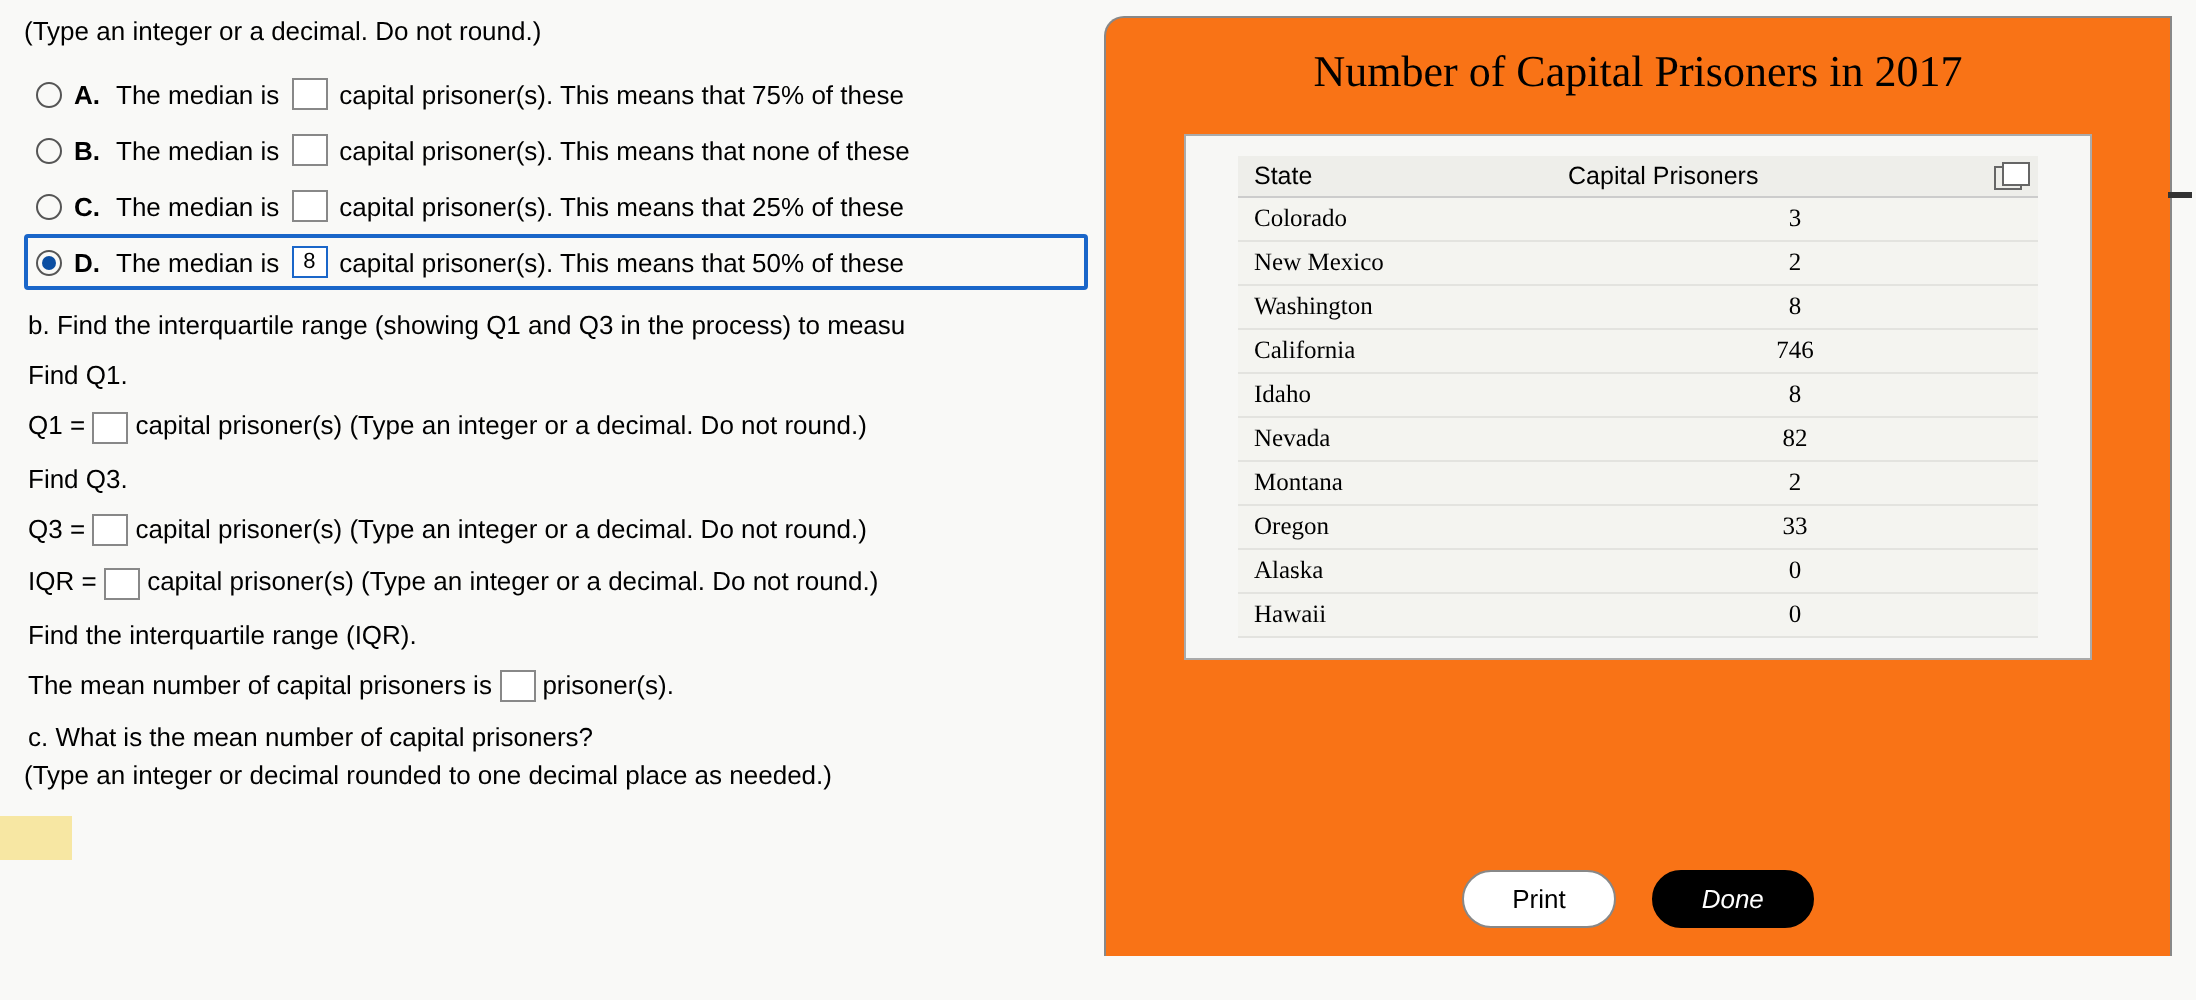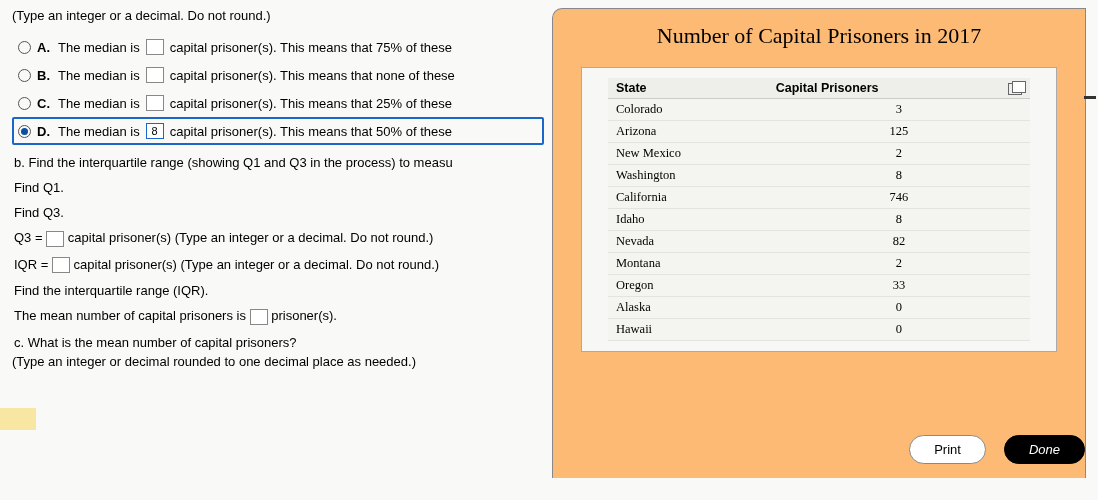--- a/index.html
+++ b/index.html
@@ -56,47 +56,47 @@
       line-height: 14px;
     }
     .small-input.filled {
       border: 1.5px solid #1a66c9;
       color: #000;
     }
     .section { margin: 10px 2px 4px; }
     .panel {
       position: absolute;
       top: 0; left: 0; right: 0;
-      background: #fdba74;
+      background: #f97316;
       border: 1px solid #888;
       border-top-left-radius: 10px;
       border-bottom: none;
       height: 470px;
-      padding: 14px 18px 10px;
+      padding: 14px 29px 10px;
     }
     .panel-title {
       font-size: 22px;
       font-family: "Times New Roman", serif;
       text-align: center;
       margin-bottom: 18px;
     }
     .data-box {
       border: 1px solid #aaa;
       background: #f7f7f5;
       padding: 10px 26px;
       margin: 0 10px;
     }
     table.data {
       width: 100%;
       border-collapse: collapse;
       font-size: 12.5px;
     }
     table.data th {
       text-align: left;
-      font-weight: bold;
+      font-weight: normal;
       padding: 3px 8px;
       border-bottom: 1px solid #ccc;
       background: #eeeeea;
     }
     table.data th.num { text-align: left; }
     table.data td {
       padding: 3px 8px;
       border-bottom: 1px solid #e3e3df;
       background: #f4f4f0;
       font-family: Liberation Serif, serif;
@@ -113,21 +113,21 @@
       content: "";
       position: absolute;
       top: -3px; left: 3px;
       width: 12px; height: 10px;
       border: 1px solid #666;
       background: #fff;
     }
     .panel-footer {
       position: absolute;
       bottom: 14px; left: 0; right: 0;
-      display: flex; justify-content: flex-end; gap: 18px;
+      display: flex; justify-content: center; gap: 18px;
     }
     .btn {
       padding: 6px 24px;
       border-radius: 16px;
       font-size: 13px;
       cursor: pointer;
     }
     .btn-print { background: #fff; border: 1px solid #888; }
     .btn-done { background: #000; color: #fff; border: 1px solid #000; font-style: italic; }
     .right-dash {
@@ -177,20 +177,25 @@
     <div class="choice-row selected">
       <span class="radio checked"></span>
       <span class="opt-label">D.</span>
       <span>The median is</span>
       <span class="small-input filled">8</span>
       <span>capital prisoner(s). This means that 50% of these</span>
     </div>
 
     <div class="section">b. Find the interquartile range (showing Q1 and Q3 in the process) to measu</div>
     <div class="section">Find Q1.</div>
+    <div class="section">
+      <span>Q1 =</span>
+      <span class="small-input"></span>
+      <span>capital prisoner(s) (Type an integer or a decimal. Do not round.)</span>
+    </div>
     <div class="section">Find Q3.</div>
     <div class="section">
       <span>Q3 =</span>
       <span class="small-input"></span>
       <span>capital prisoner(s) (Type an integer or a decimal. Do not round.)</span>
     </div>
     <div class="section">
       <span>IQR =</span>
       <span class="small-input"></span>
       <span>capital prisoner(s) (Type an integer or a decimal. Do not round.)</span>
@@ -218,24 +223,20 @@
                 <span class="copy-icon"></span>
               </th>
             </tr>
           </thead>
           <tbody id="data-rows">
               <tr>
                 <td>Colorado</td>
                 <td class="num">3</td>
               </tr>
               <tr>
-                <td>Arizona</td>
-                <td class="num">125</td>
-              </tr>
-              <tr>
                 <td>New Mexico</td>
                 <td class="num">2</td>
               </tr>
               <tr>
                 <td>Washington</td>
                 <td class="num">8</td>
               </tr>
               <tr>
                 <td>California</td>
                 <td class="num">746</td>

